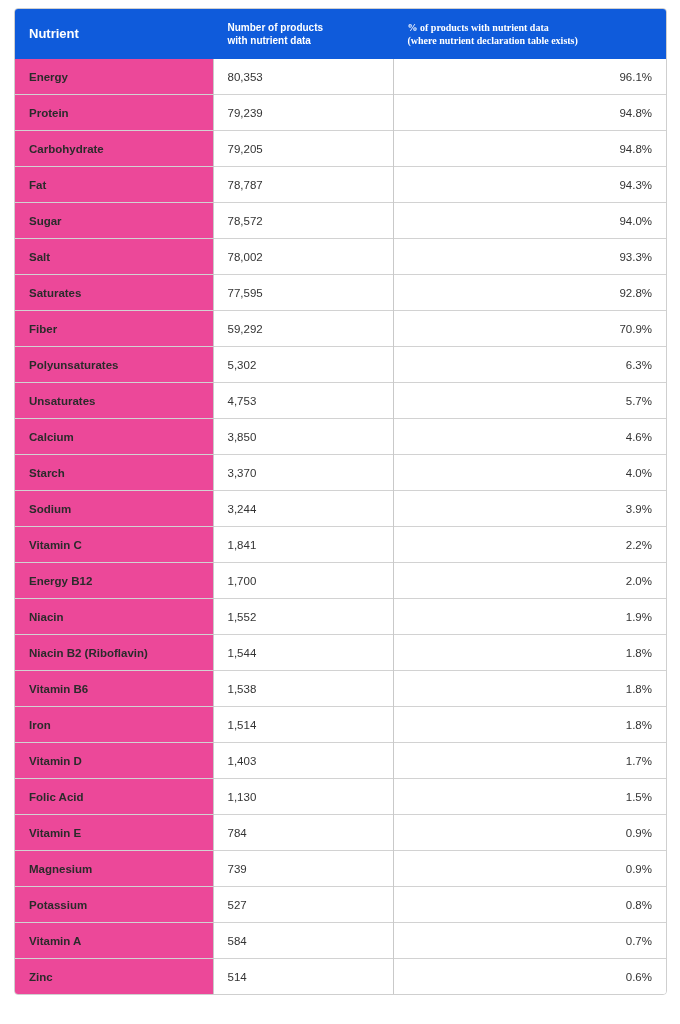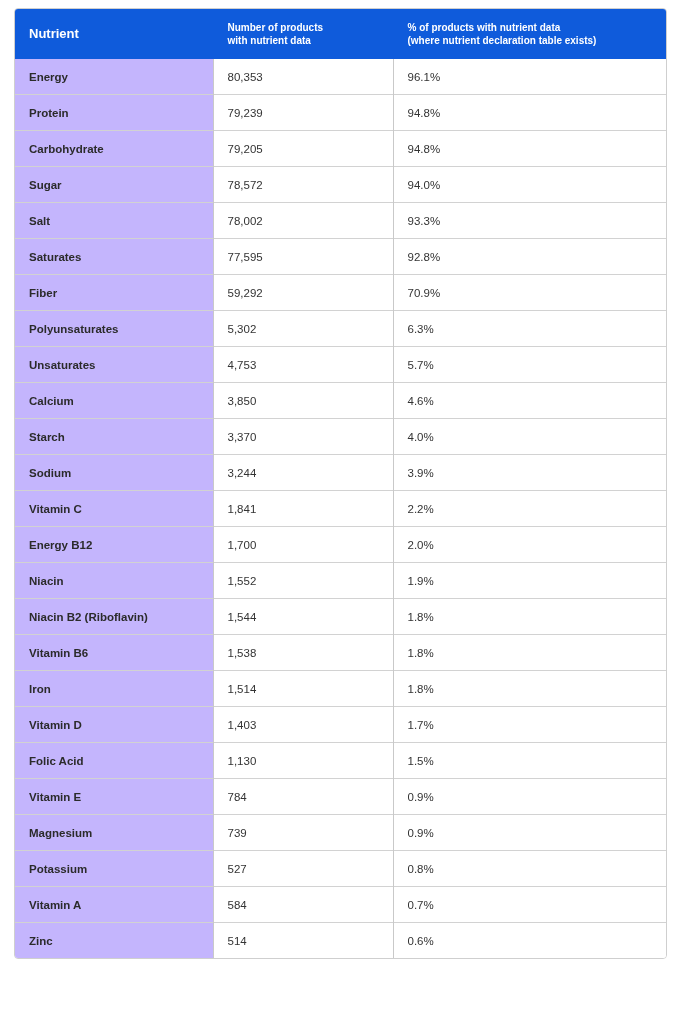--- a/index.html
+++ b/index.html
@@ -49,38 +49,38 @@
     text-align: left;
     vertical-align: middle;
     padding: 0 14px;
     height: 50px;
     line-height: 1.35;
     border-right: 1px solid #0f5bdb;
   }
   thead th.col-nutrient {
     font-size: 13px;
   }
-  thead th:last-child { border-right: none; }
+  thead th:last-child { border-right: none; font-family: Liberation Serif, serif; }
 
   tbody td {
     height: 35px;
     padding: 0 14px;
     vertical-align: middle;
     border-top: 1px solid #d2d2d2;
     border-right: 1px solid #c9c9c9;
     background: #ffffff;
     font-size: 11.5px;
     color: #333333;
     white-space: nowrap;
     overflow: hidden;
     text-overflow: ellipsis;
   }
-  tbody td:last-child { border-right: none; }
+  tbody td:last-child { border-right: none; text-align: right; }
   tbody td.cell-nutrient {
-    background: #c4b5fd;
+    background: #ec4899;
     font-weight: bold;
     color: #2b2b2b;
   }
   tbody tr:first-child td { border-top: none; }
 </style>
 </head>
 <body>
 
 <div class="page">
   <div class="table-wrap">
@@ -107,20 +107,25 @@
             <td class="cell-nutrient">Protein</td>
             <td>79,239</td>
             <td>94.8%</td>
           </tr>
           <tr>
             <td class="cell-nutrient">Carbohydrate</td>
             <td>79,205</td>
             <td>94.8%</td>
           </tr>
           <tr>
+            <td class="cell-nutrient">Fat</td>
+            <td>78,787</td>
+            <td>94.3%</td>
+          </tr>
+          <tr>
             <td class="cell-nutrient">Sugar</td>
             <td>78,572</td>
             <td>94.0%</td>
           </tr>
           <tr>
             <td class="cell-nutrient">Salt</td>
             <td>78,002</td>
             <td>93.3%</td>
           </tr>
           <tr>

